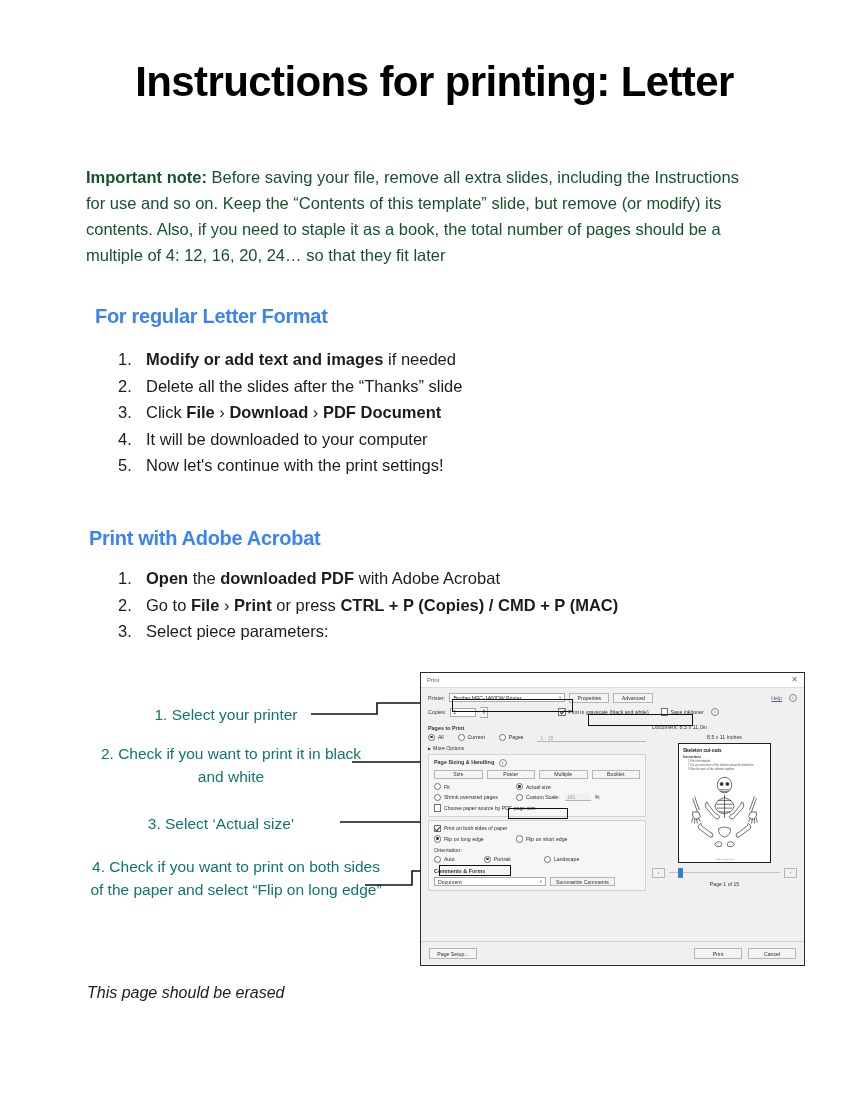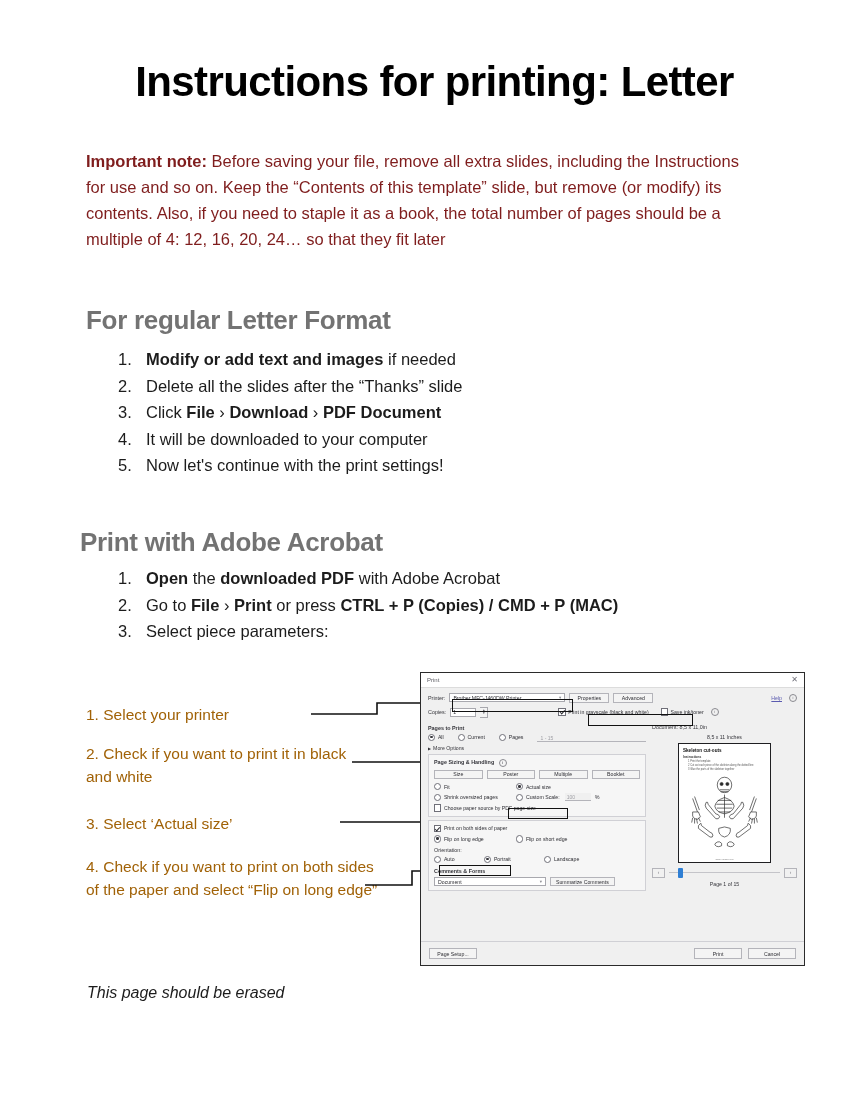--- a/index.html
+++ b/index.html
@@ -26,34 +26,35 @@
     font-weight: 700;
     letter-spacing: -0.6px;
     color: #000000;
     line-height: 1.12;
     text-align: center;
   }
 
   .note-block {
     position: absolute;
     left: 86px;
-    top: 148px;
+    top: 164px;
     width: 672px;
     font-size: 16.5px;
     line-height: 1.58;
-    color: #7f1d1d;
+    color: #14532d;
   }
   .note-block b { font-weight: 700; }
 
   .section-head {
     position: absolute;
-    font-size: 26px;
+    font-size: 20px;
     font-weight: 700;
-    color: #737373;
+    color: #3b82f6;
     letter-spacing: -0.3px;
+    margin-left: 9px;
   }
   .sec-regular { left: 86px; top: 305px; }
   .sec-acrobat { left: 80px; top: 527px; }
 
   ol.steps {
     position: absolute;
     margin: 0;
     padding: 0;
     list-style: none;
     font-size: 16.5px;
@@ -74,21 +75,22 @@
     color: #1c1c1c;
   }
   ol.steps li .txt { flex: 1; }
   ol.steps li .txt b { font-weight: 700; }
 
   
   .callout {
     position: absolute;
     font-size: 15.5px;
     line-height: 1.5;
-    color: #a16207;
+    color: #0f766e;
+    text-align: center;
   }
   .co1 { left: 86px; top: 703px; width: 280px; }
   .co2 { left: 86px; top: 742px; width: 290px; }
   .co3 { left: 86px; top: 812px; width: 270px; }
   .co4 { left: 86px; top: 855px; width: 300px; }
 
   .erase-note {
     position: absolute;
     left: 87px;
     top: 984px;

